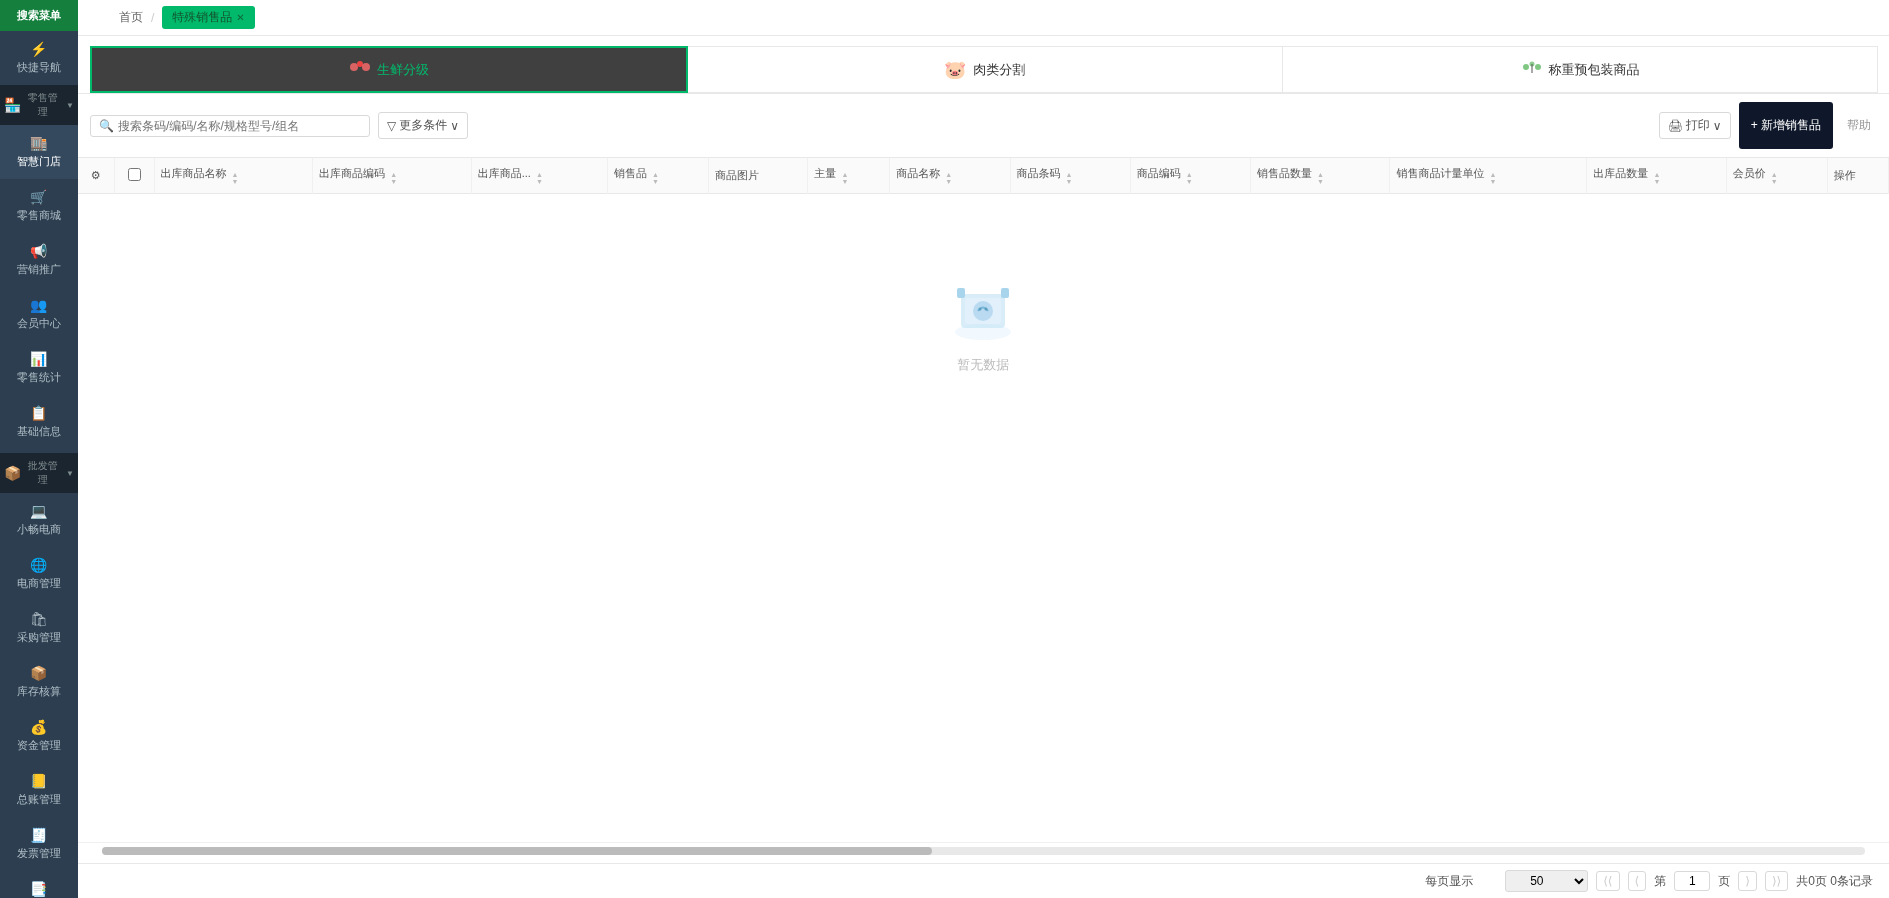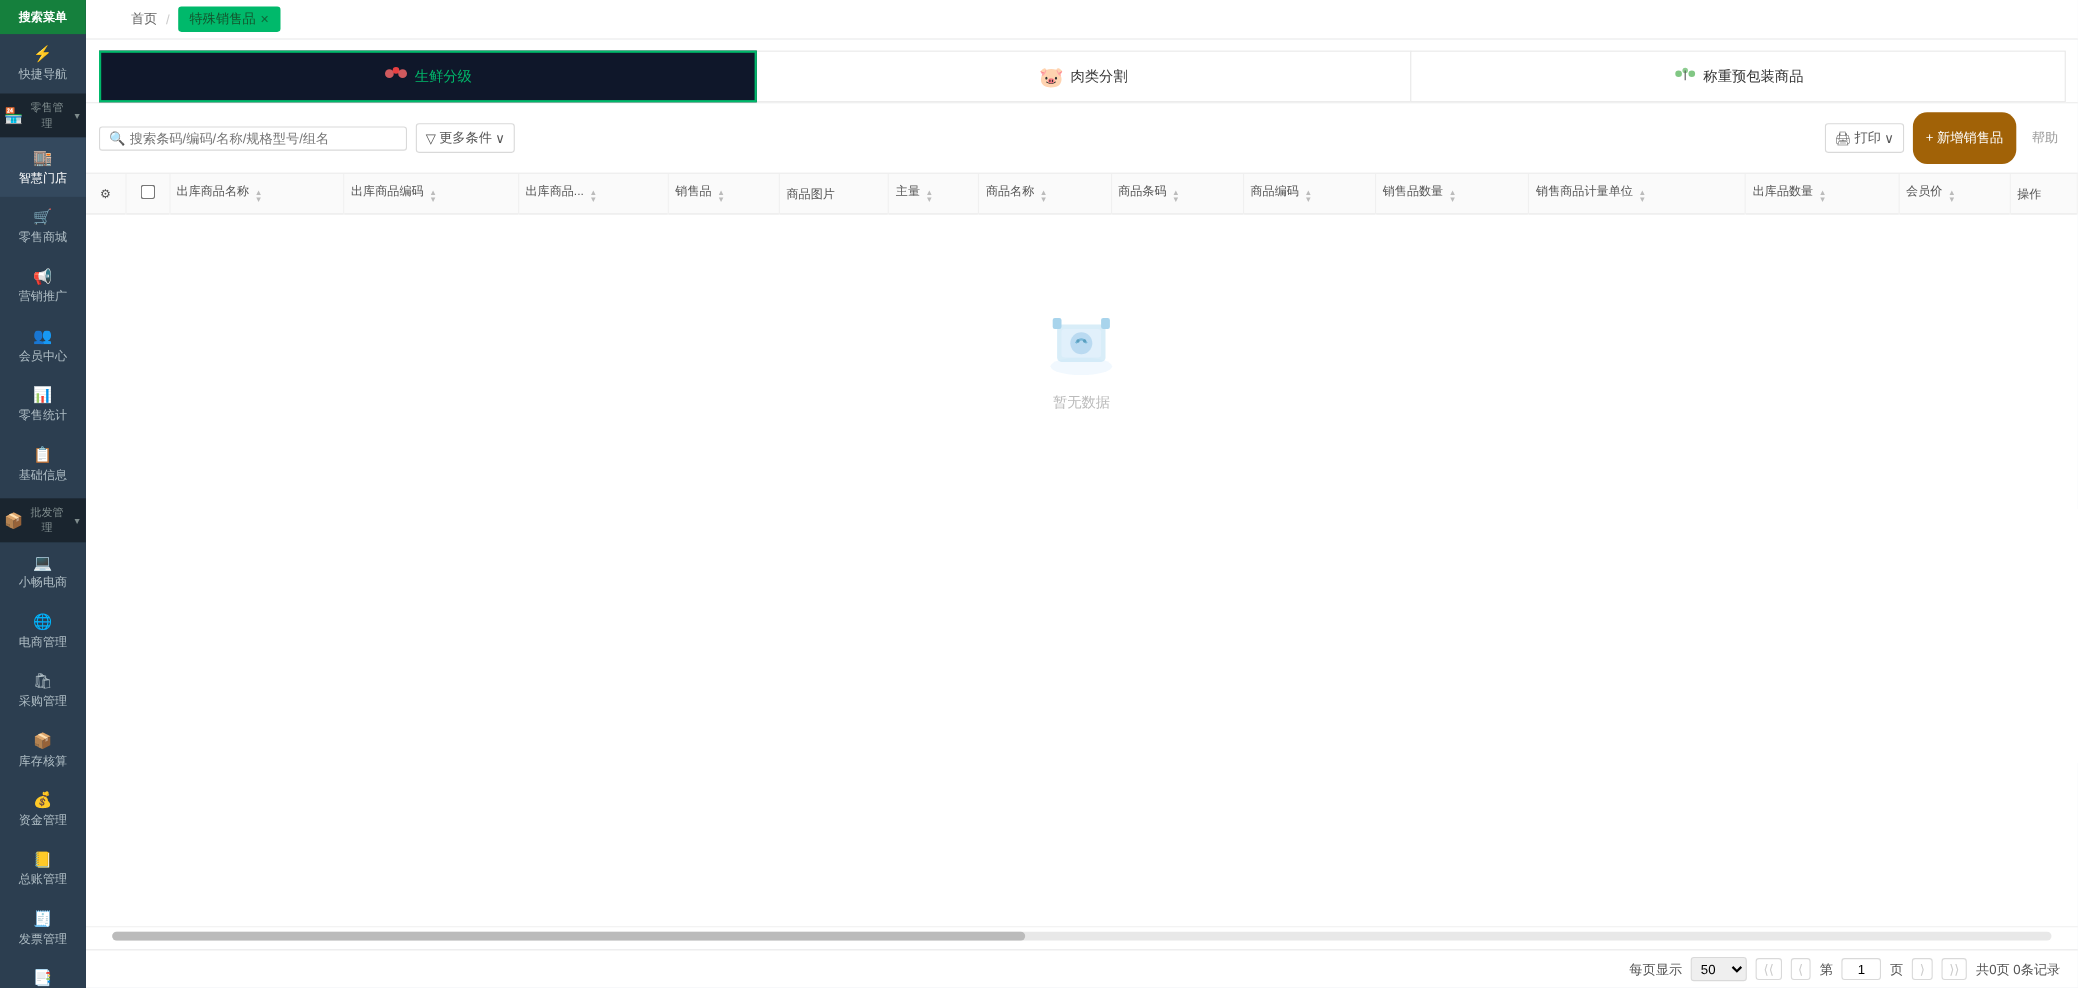--- a/index.html
+++ b/index.html
@@ -133,21 +133,21 @@
       cursor: pointer;
       border: 1px solid #e8e8e8;
       background: #fff;
       font-size: 13px;
       color: #333;
       position: relative;
       margin-right: -1px;
     }
     .cat-tab.active {
       border: 2px solid #00b96b;
-      background: #0f172a;
+      background: #404040;
       color: #00b96b;
       z-index: 1;
     }
     .cat-tab .cat-icon { font-size: 18px; }
 
     
     .toolbar {
       display: flex;
       align-items: center;
       padding: 8px 12px;
@@ -197,24 +197,24 @@
       gap: 3px;
       color: #555;
       cursor: pointer;
       font-size: 12px;
       padding: 4px 8px;
       border: 1px solid #d9d9d9;
       border-radius: 3px;
       background: #fff;
     }
     .add-btn {
-      background: #a16207;
+      background: #0f172a;
       color: #fff;
       border: none;
-      border-radius: 13px;
+      border-radius: 3px;
       padding: 15px 12px;
       font-size: 12px;
       cursor: pointer;
       display: flex;
       align-items: center;
       gap: 3px;
     }
     .help-btn {
       color: #999;
       cursor: pointer;
@@ -277,22 +277,23 @@
       background: #fff;
       border-top: 1px solid #e8e8e8;
       gap: 8px;
       font-size: 12px;
       color: #555;
       flex-shrink: 0;
     }
     .per-page-select {
       border: 1px solid #d9d9d9;
       border-radius: 3px;
-      padding: 2px 4px;
-      font-size: 12px;
+      padding: 2px 20px;
+      font-size: 12px;
+      margin-left: 24px;
     }
     .page-nav-btn {
       border: 1px solid #d9d9d9;
       background: #fff;
       border-radius: 3px;
       padding: 2px 6px;
       cursor: pointer;
       color: #555;
       font-size: 12px;
     }

